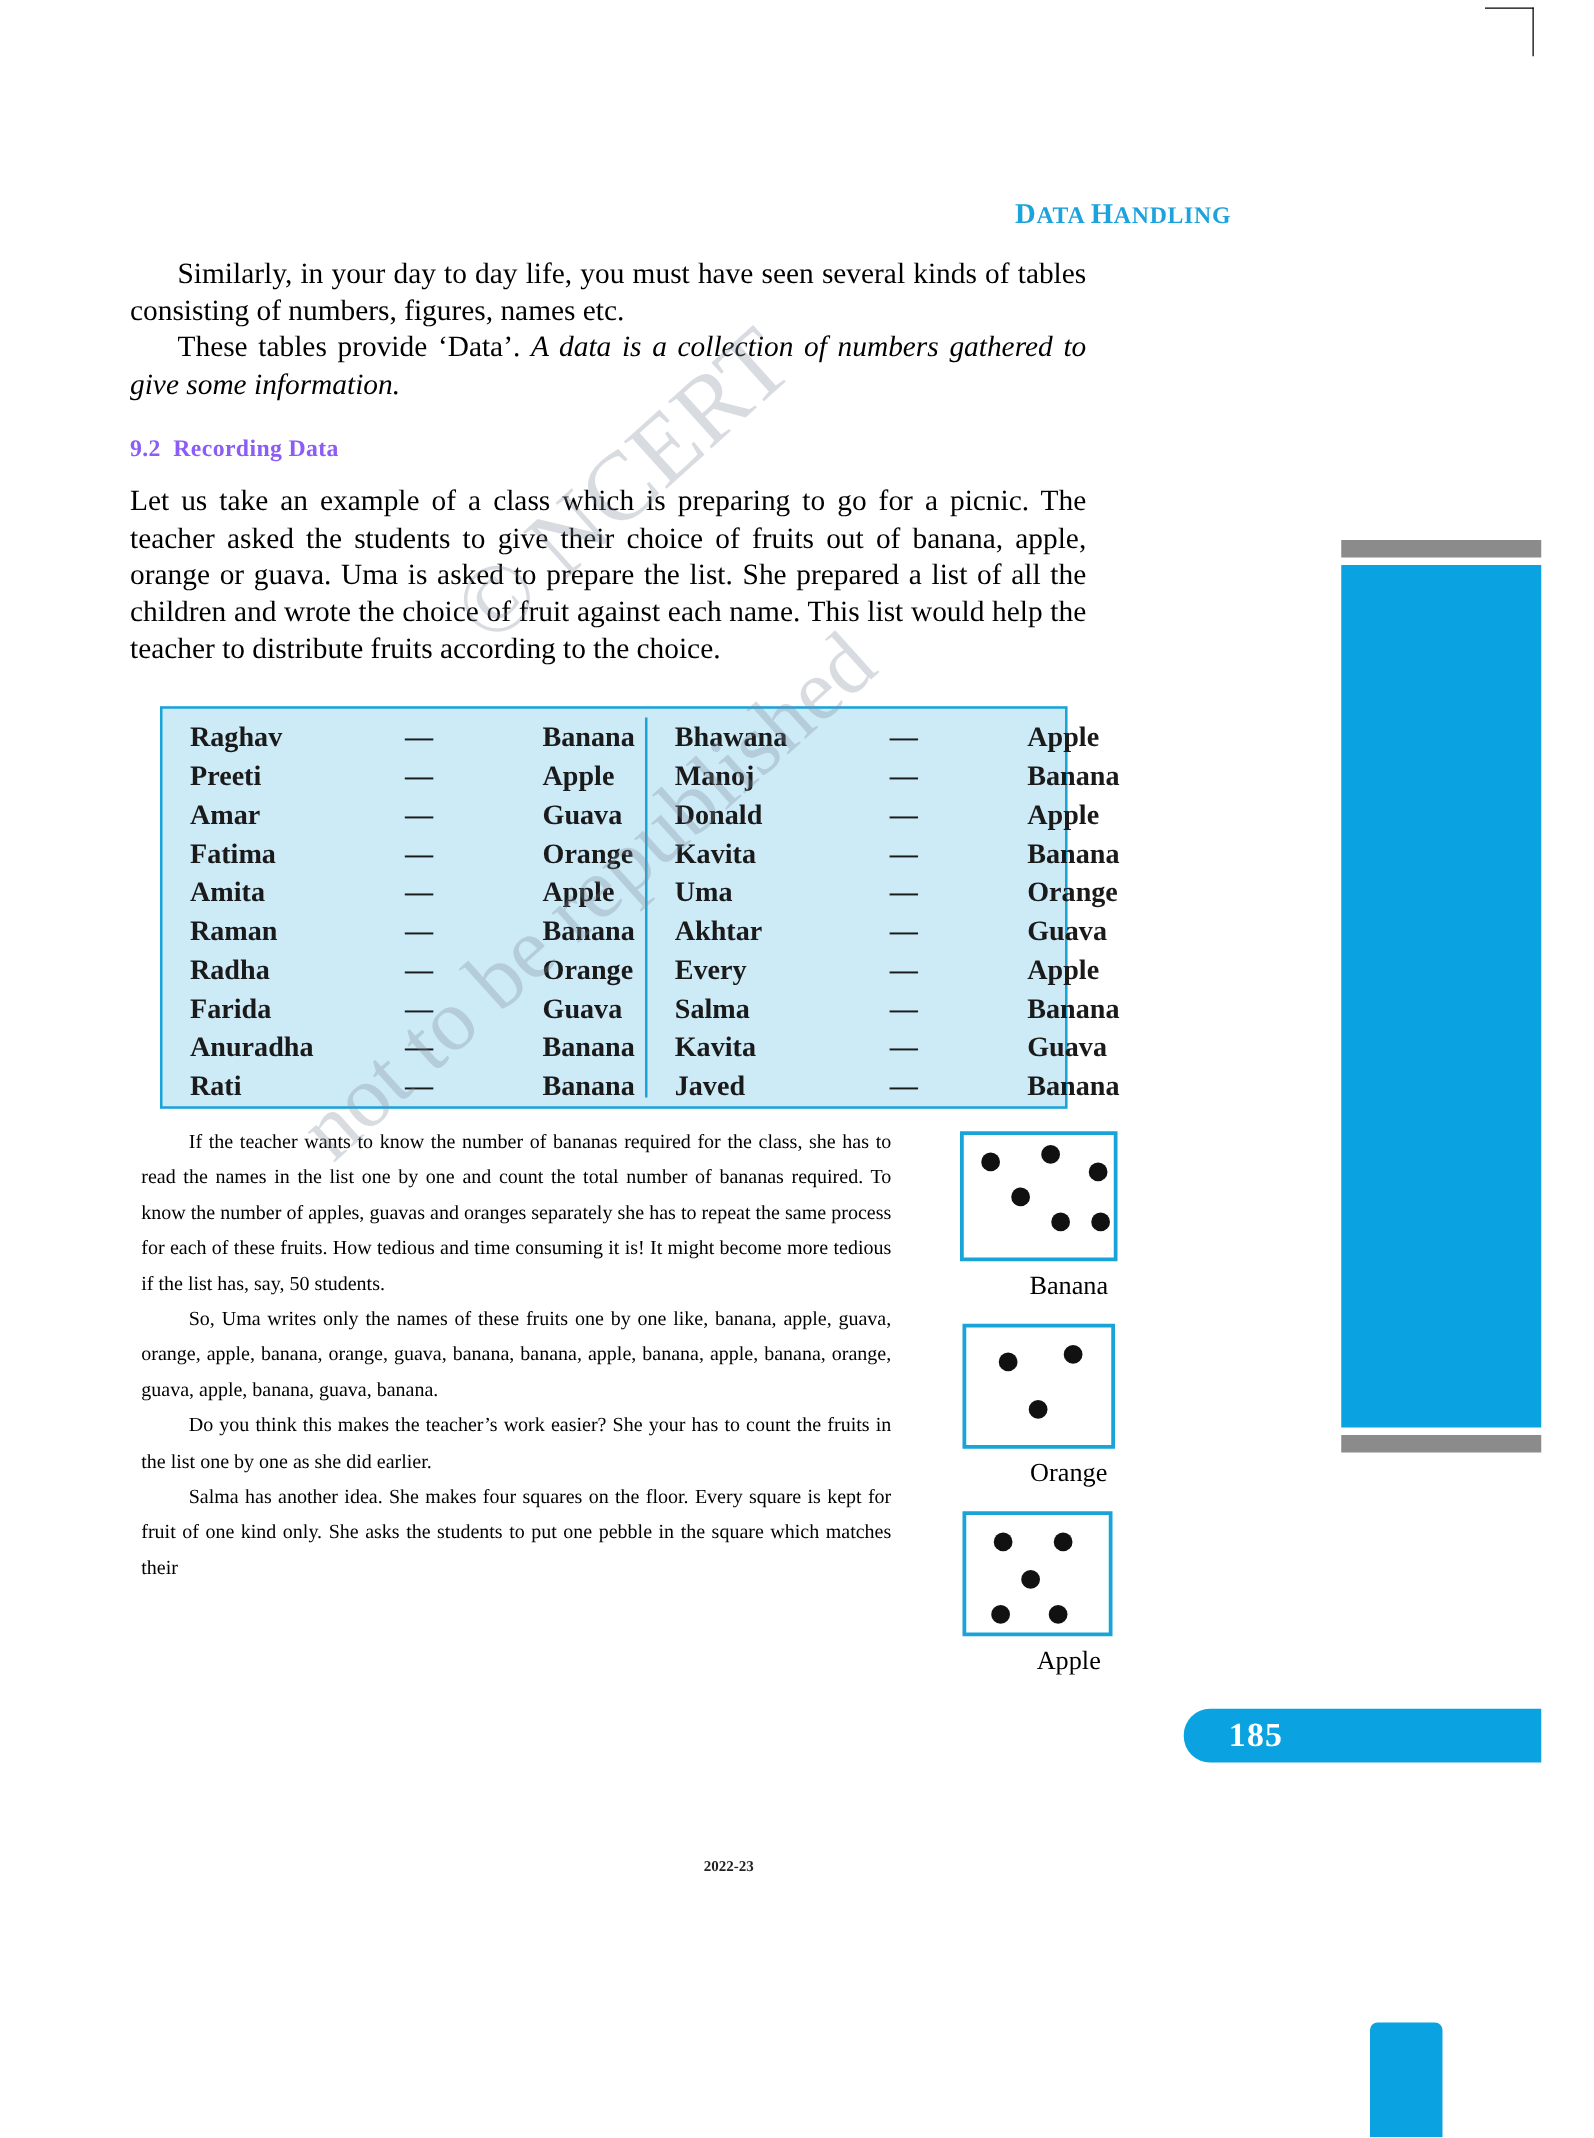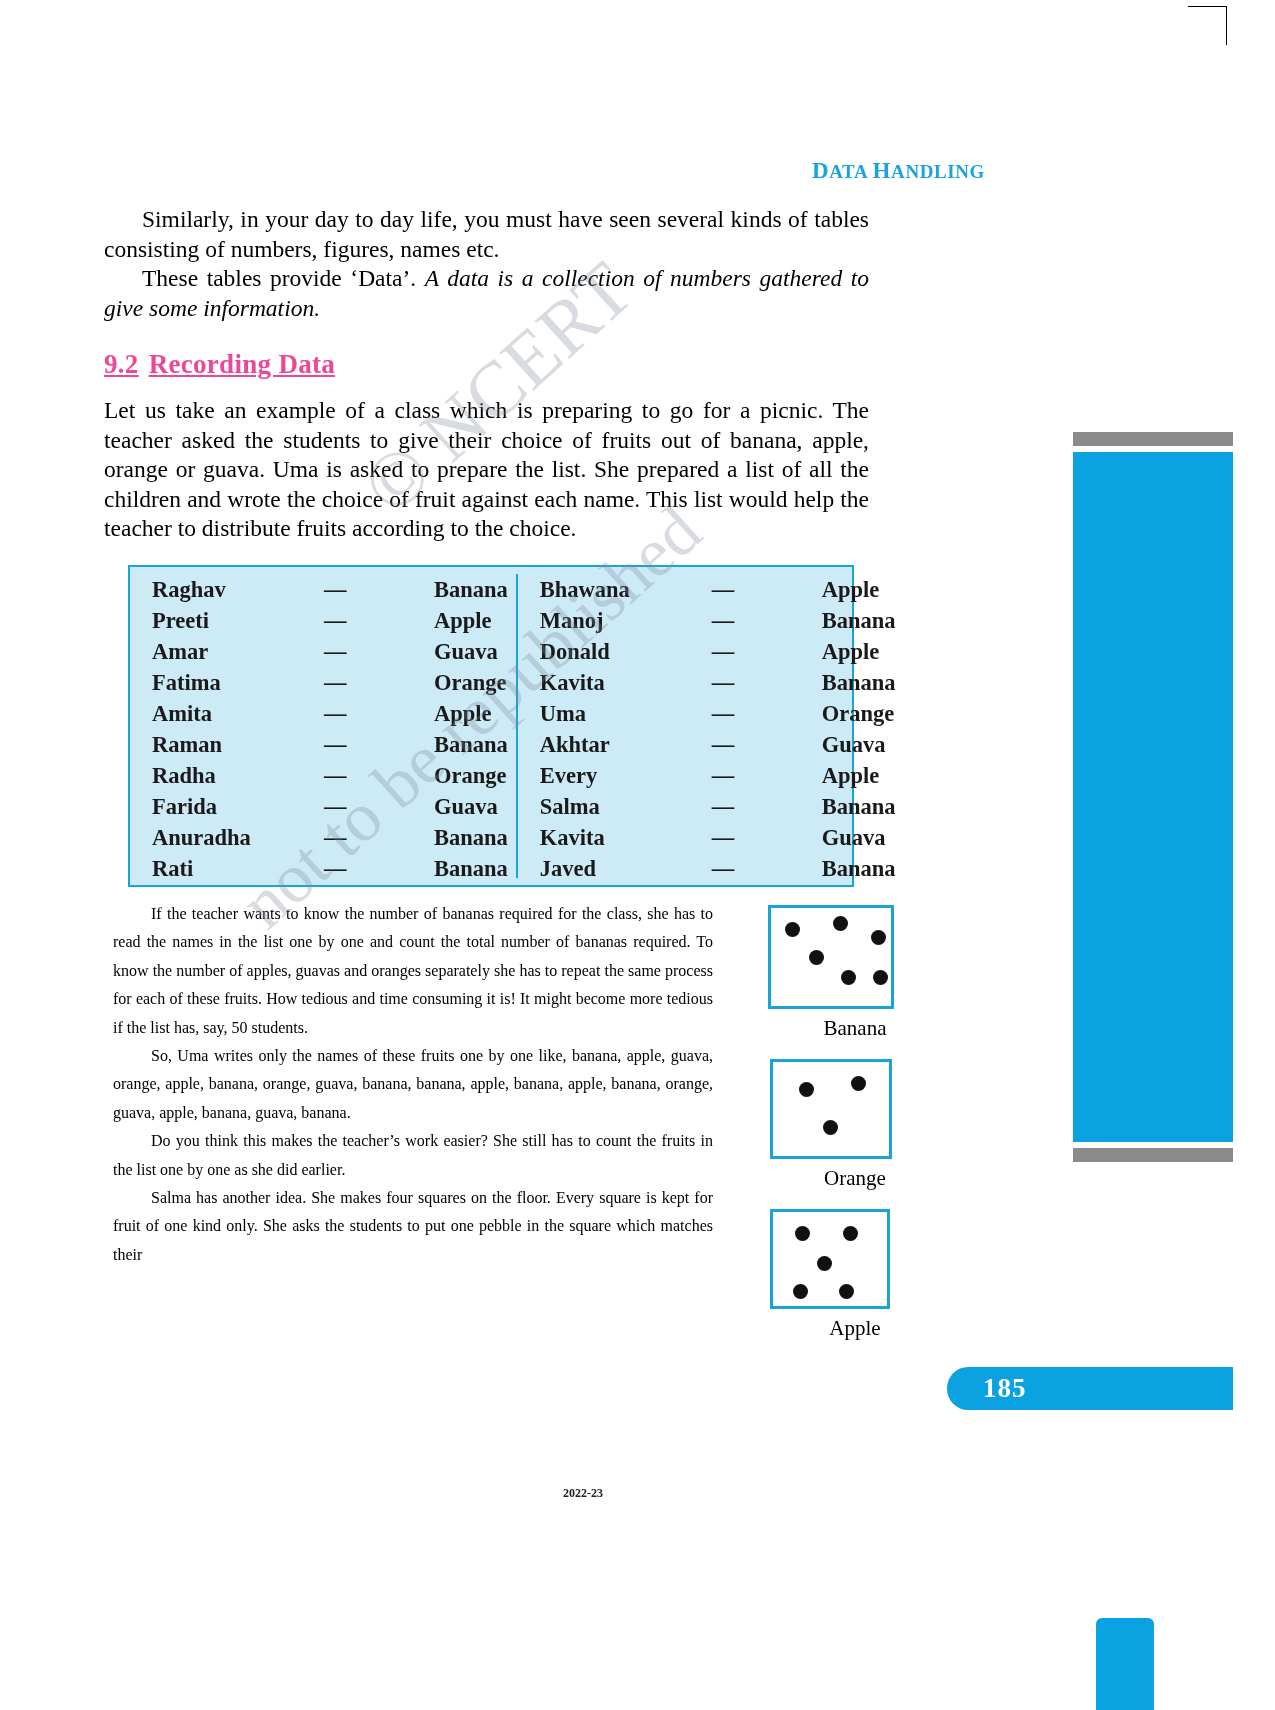--- a/index.html
+++ b/index.html
@@ -53,26 +53,25 @@
     margin: 0;
     font-size: 23.5px;
     line-height: 29.5px;
     text-align: justify;
     color: #000;
   }
   p.body.indent { text-indent: 38px; }
   .ital { font-style: italic; }
 
   h2.section {
-    color: #ec4899;
-    font-size: 27px;
+    color: #8b5cf6;
+    font-size: 19px;
     font-weight: bold;
     margin: 26px 0 16px 0;
     letter-spacing: 0.3px;
-    text-decoration: underline;
   }
   h2.section .num { margin-right: 10px; }
 
   
   .fruit-table {
     position: absolute;
     left: 128px;
     top: 565px;
     width: 726px;
     height: 322px;
@@ -388,21 +387,21 @@
             <span class="dash">—</span>
             <span class="fr">Banana</span>
           </div>
       </div>
     </div>
   </div>
 
   <div class="lower">
     <p class="indent">If the teacher wants to know the number of bananas required for the class, she has to read the names in the list one by one and count the total number of bananas required. To know the number of apples, guavas and oranges separately she has to repeat the same process for each of these fruits. How tedious and time consuming it is! It might become more tedious if the list has, say, 50 students.</p>
     <p class="indent">So, Uma writes only the names of these fruits one by one like, banana, apple, guava, orange, apple, banana, orange, guava, banana, banana, apple, banana, apple, banana, orange, guava, apple, banana, guava, banana.</p>
-    <p class="indent">Do you think this makes the teacher’s work easier? She still has to count the fruits in the list one by one as she did earlier.</p>
+    <p class="indent">Do you think this makes the teacher’s work easier? She your has to count the fruits in the list one by one as she did earlier.</p>
     <p class="indent">Salma has another idea. She makes four squares on the floor. Every square is kept for fruit of one kind only. She asks the students to put one pebble in the square which matches their</p>
   </div>
 
   <div class="pebbles">
 
     <div class="pebble-group">
       <div class="pebble-box banana">
         <div class="dot" style="left:14px;top:14px;"></div>
         <div class="dot" style="left:62px;top:8px;"></div>
         <div class="dot" style="left:100px;top:22px;"></div>

